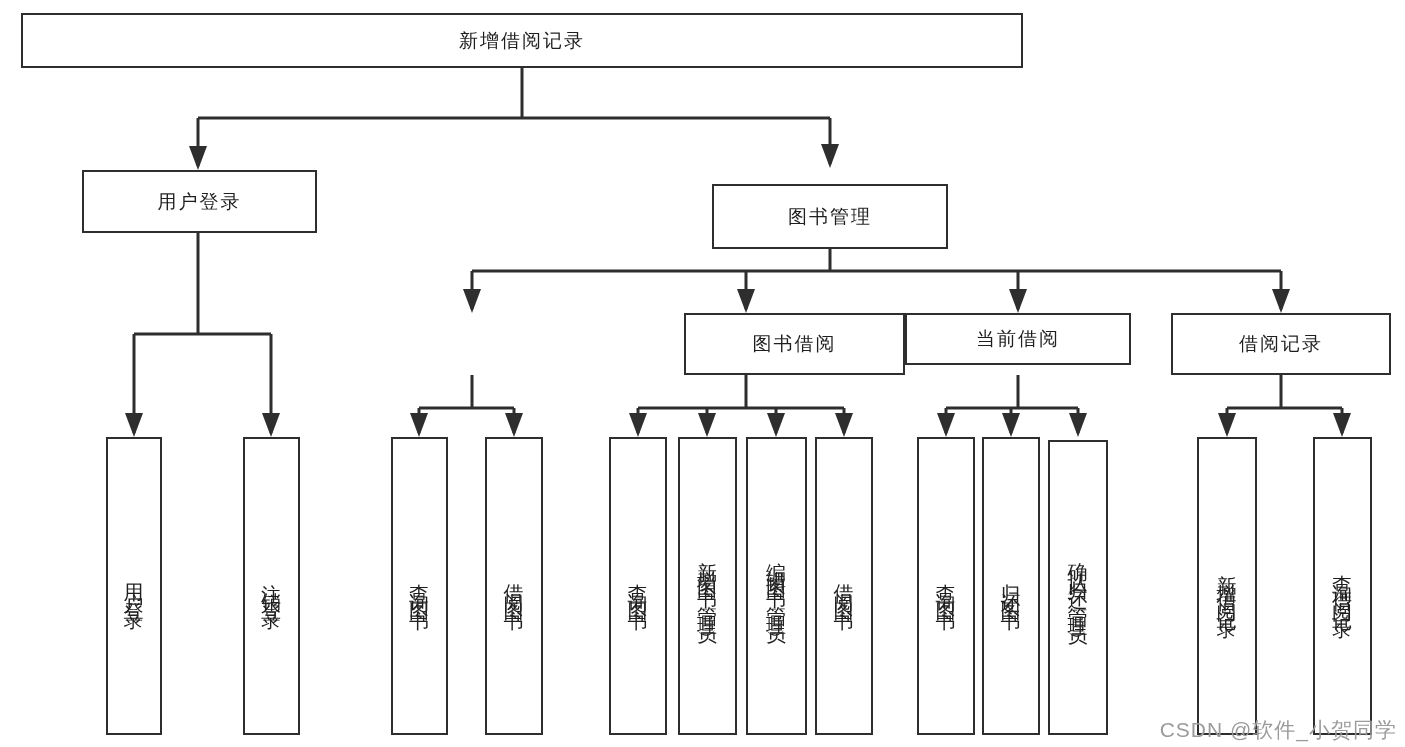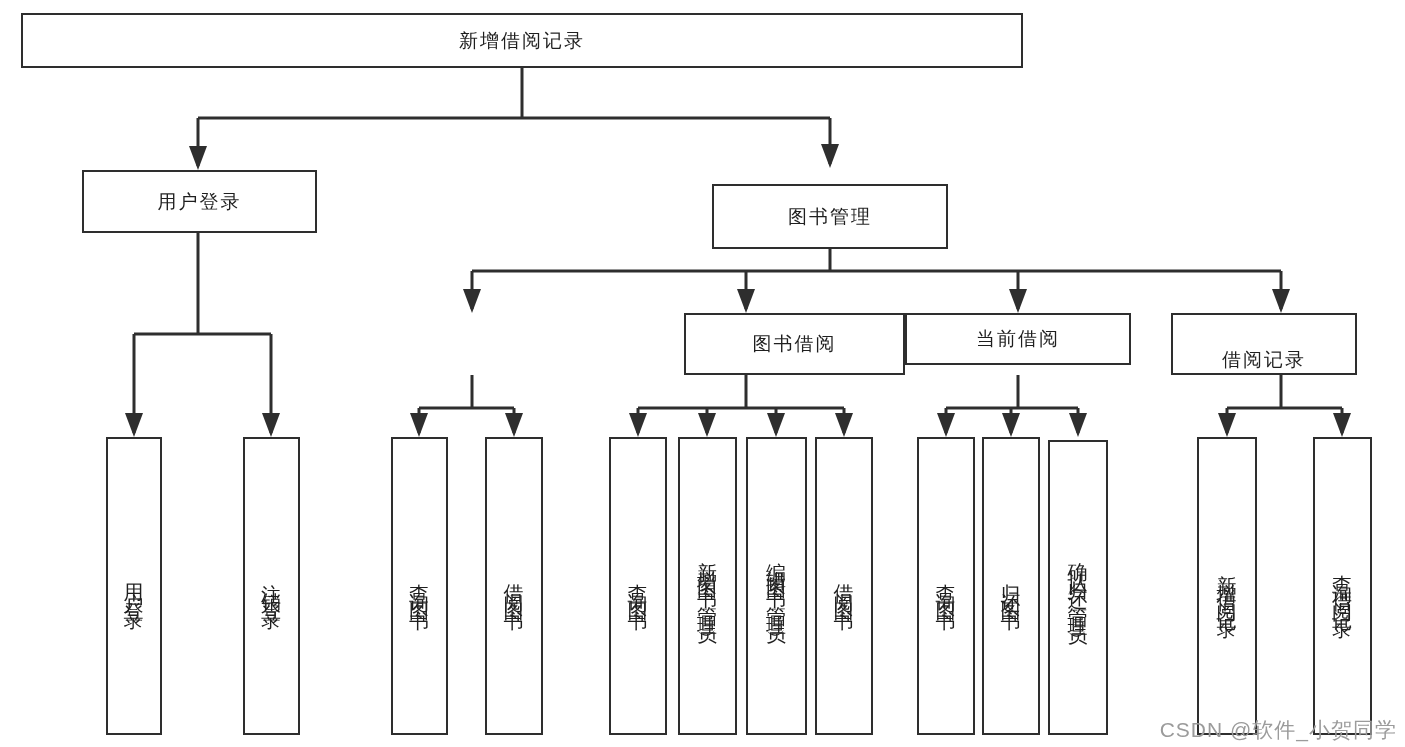--- a/index.html
+++ b/index.html
@@ -108,21 +108,21 @@
   <div class="box h lvl2" style="left:712px; top:184px; width:236px; height:65px;font-family:Liberation Serif, serif;">
     <span>图书管理</span>
   </div>
 
   <div class="box h lvl3" style="left:636px; top:313px; width:221px; height:62px;margin-left:48px;">
     <span>图书借阅</span>
   </div>
   <div class="box h lvl3" style="left:905px; top:313px; width:226px; height:52px;">
     <span>当前借阅</span>
   </div>
-  <div class="box h lvl3" style="left:1171px; top:313px; width:186px; height:62px;align-items:flex-end;">
+  <div class="box h lvl3" style="left:1171px; top:313px; width:220px; height:62px;">
     <span>借阅记录</span>
   </div>
 
   <div class="box v" style="left:106px; top:437px; width:56px; height:298px;">
     <span>用户登录</span>
   </div>
   <div class="box v" style="left:243px; top:437px; width:57px; height:298px;">
     <span>注销登录</span>
   </div>
 

